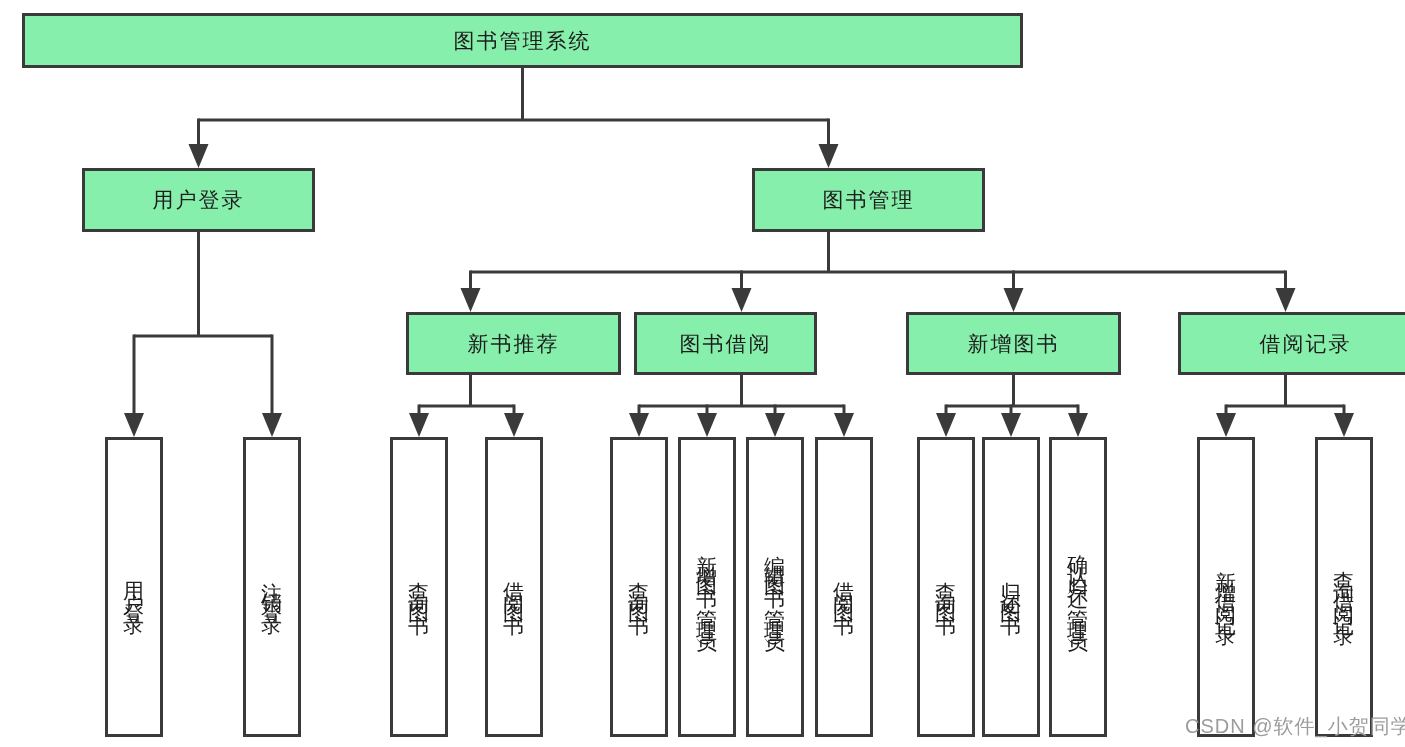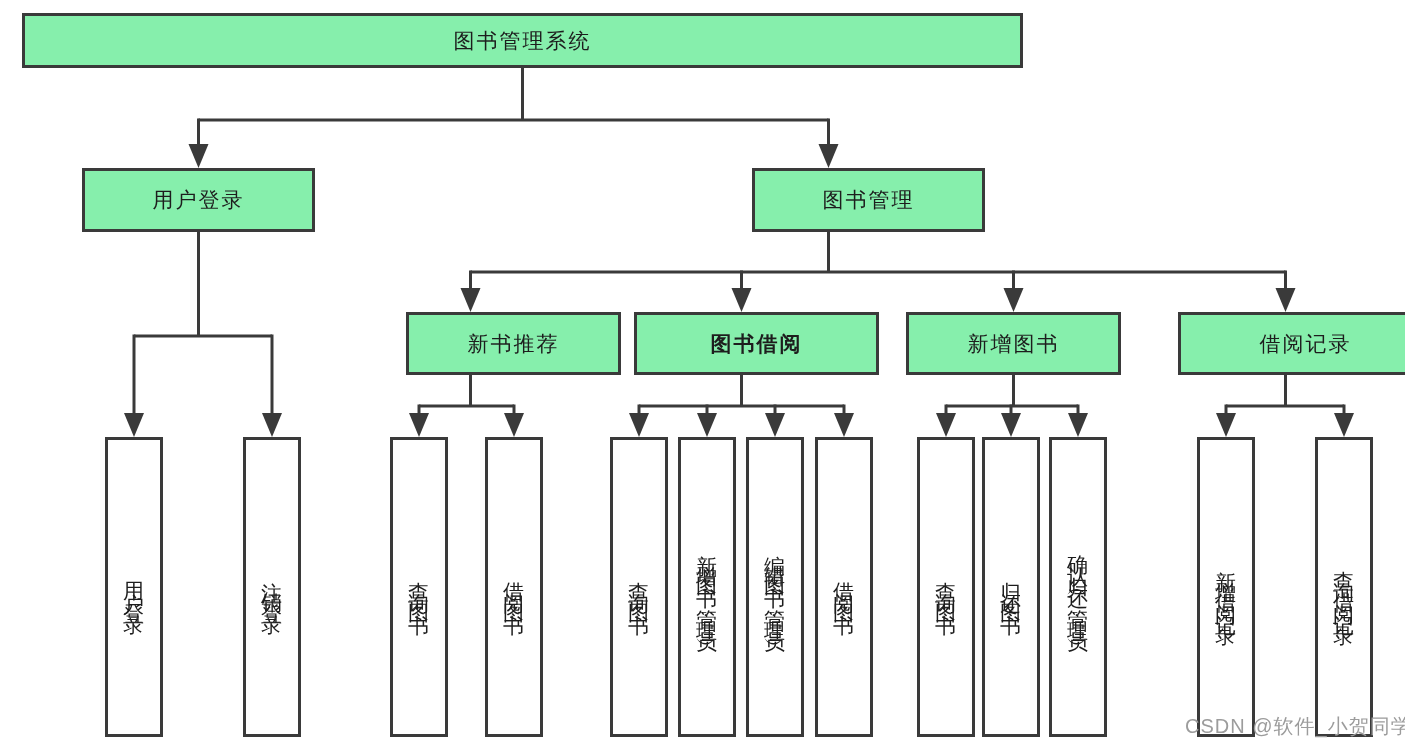--- a/index.html
+++ b/index.html
@@ -148,21 +148,21 @@
   <div class="node" style="left:82px; top:168px; width:233px; height:64px;">
     <span>用户登录</span>
   </div>
   <div class="node" style="left:712px; top:168px; width:233px; height:64px;margin-left:40px;">
     <span>图书管理</span>
   </div>
 
   <div class="node" style="left:363px; top:312px; width:215px; height:63px;margin-left:43px;">
     <span>新书推荐</span>
   </div>
-  <div class="node" style="left:634px; top:312px; width:245px; height:63px;font-weight:bold;">
+  <div class="node" style="left:634px; top:312px; width:183px; height:63px;">
     <span>图书借阅</span>
   </div>
   <div class="node" style="left:906px; top:312px; width:215px; height:63px;">
     <span>新增图书</span>
   </div>
   <div class="node" style="left:1178px; top:312px; width:255px; height:63px;">
     <span>借阅记录</span>
   </div>
 
   <div class="leaf" style="left:105px;">

